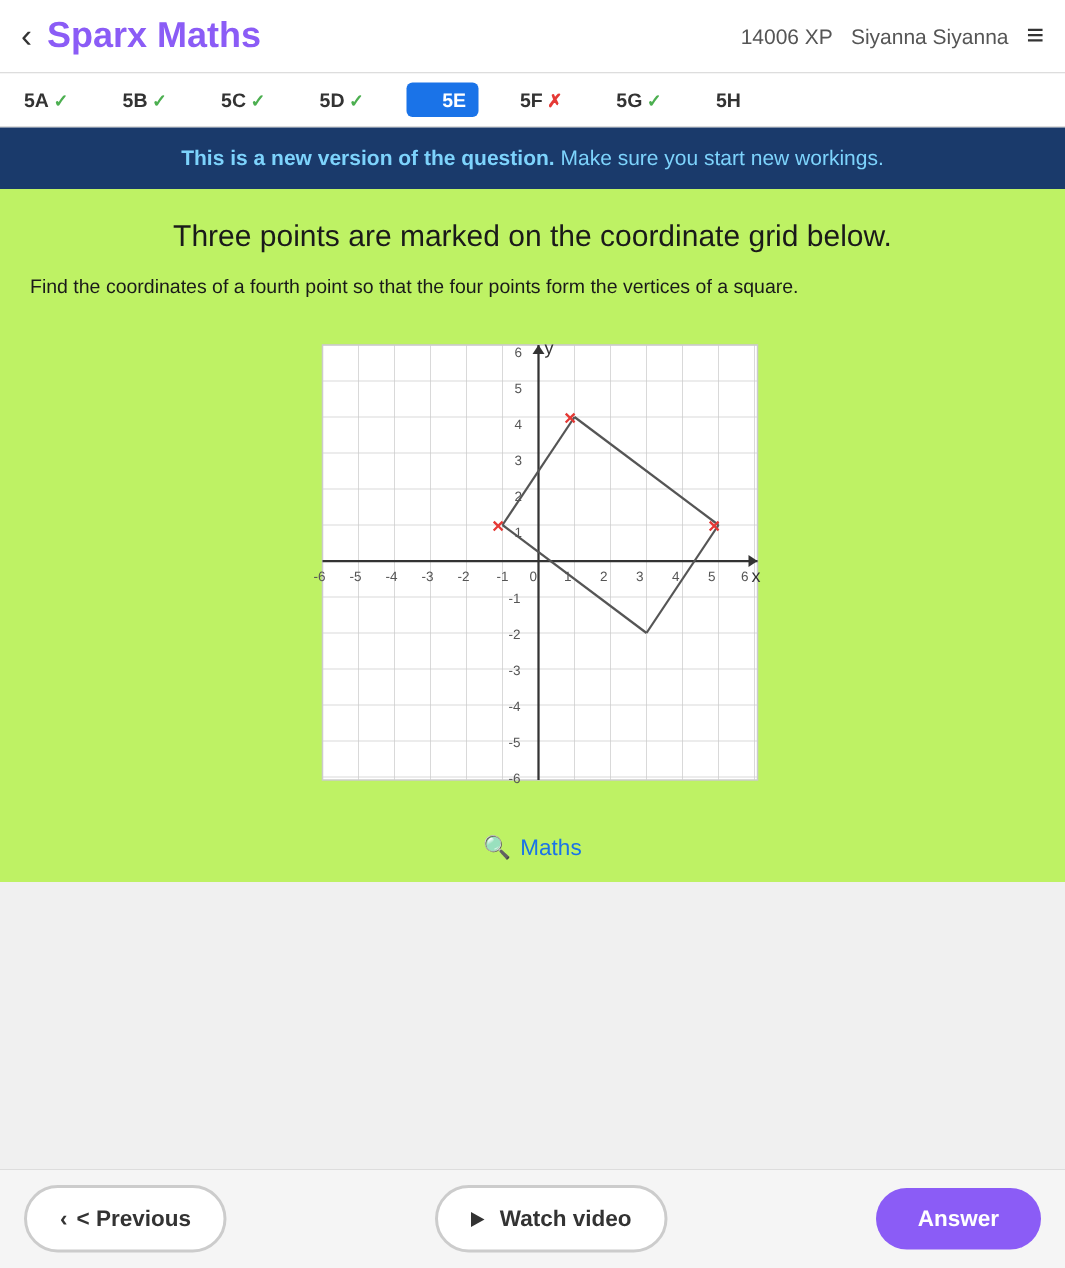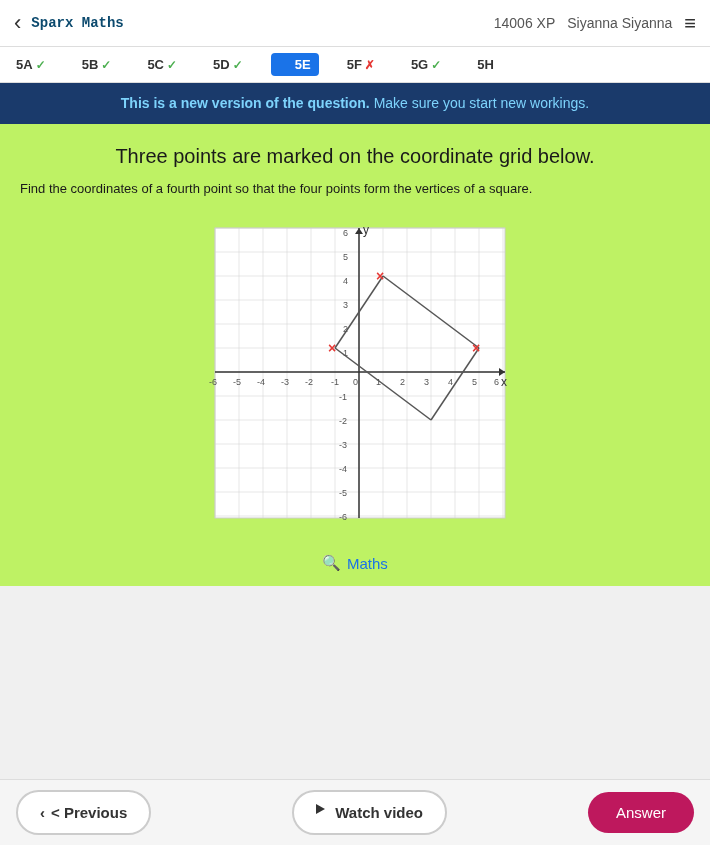--- a/index.html
+++ b/index.html
@@ -20,25 +20,24 @@
       padding: 10px 14px;
       border-bottom: 1px solid #ddd;
     }
     .back-btn {
       font-size: 22px;
       color: #333;
       margin-right: 10px;
       cursor: pointer;
     }
     .app-title {
-      font-size: 14px;
+      font-size: 24px;
       font-weight: bold;
-      color: #0c4a6e;
+      color: #8b5cf6;
       margin-right: auto;
-      font-family: Liberation Mono, monospace;
     }
     .header-xp {
       font-size: 14px;
       color: #555;
       margin-right: 12px;
       text-align: center;
     }
     .header-user {
       font-size: 14px;
       color: #555;
@@ -162,29 +161,30 @@
     .btn-watch {
       background: #fff;
       border: 2px solid #ccc;
       border-radius: 24px;
       padding: 12px 22px;
       font-size: 15px;
       font-weight: 600;
       color: #333;
       cursor: pointer;
       display: flex;
+      align-items: center;
       gap: 6px;
     }
     .btn-answer {
-      background: #be185d;
+      background: #8b5cf6;
       border: none;
       border-radius: 24px;
       padding: 12px 28px;
       font-size: 15px;
-      font-weight: 400;
+      font-weight: 700;
       color: #fff;
       cursor: pointer;
     }
   </style>
 </head>
 <body>
 
 <div class="header">
   <span class="back-btn">‹</span>
   <span class="app-title">Sparx Maths</span>

